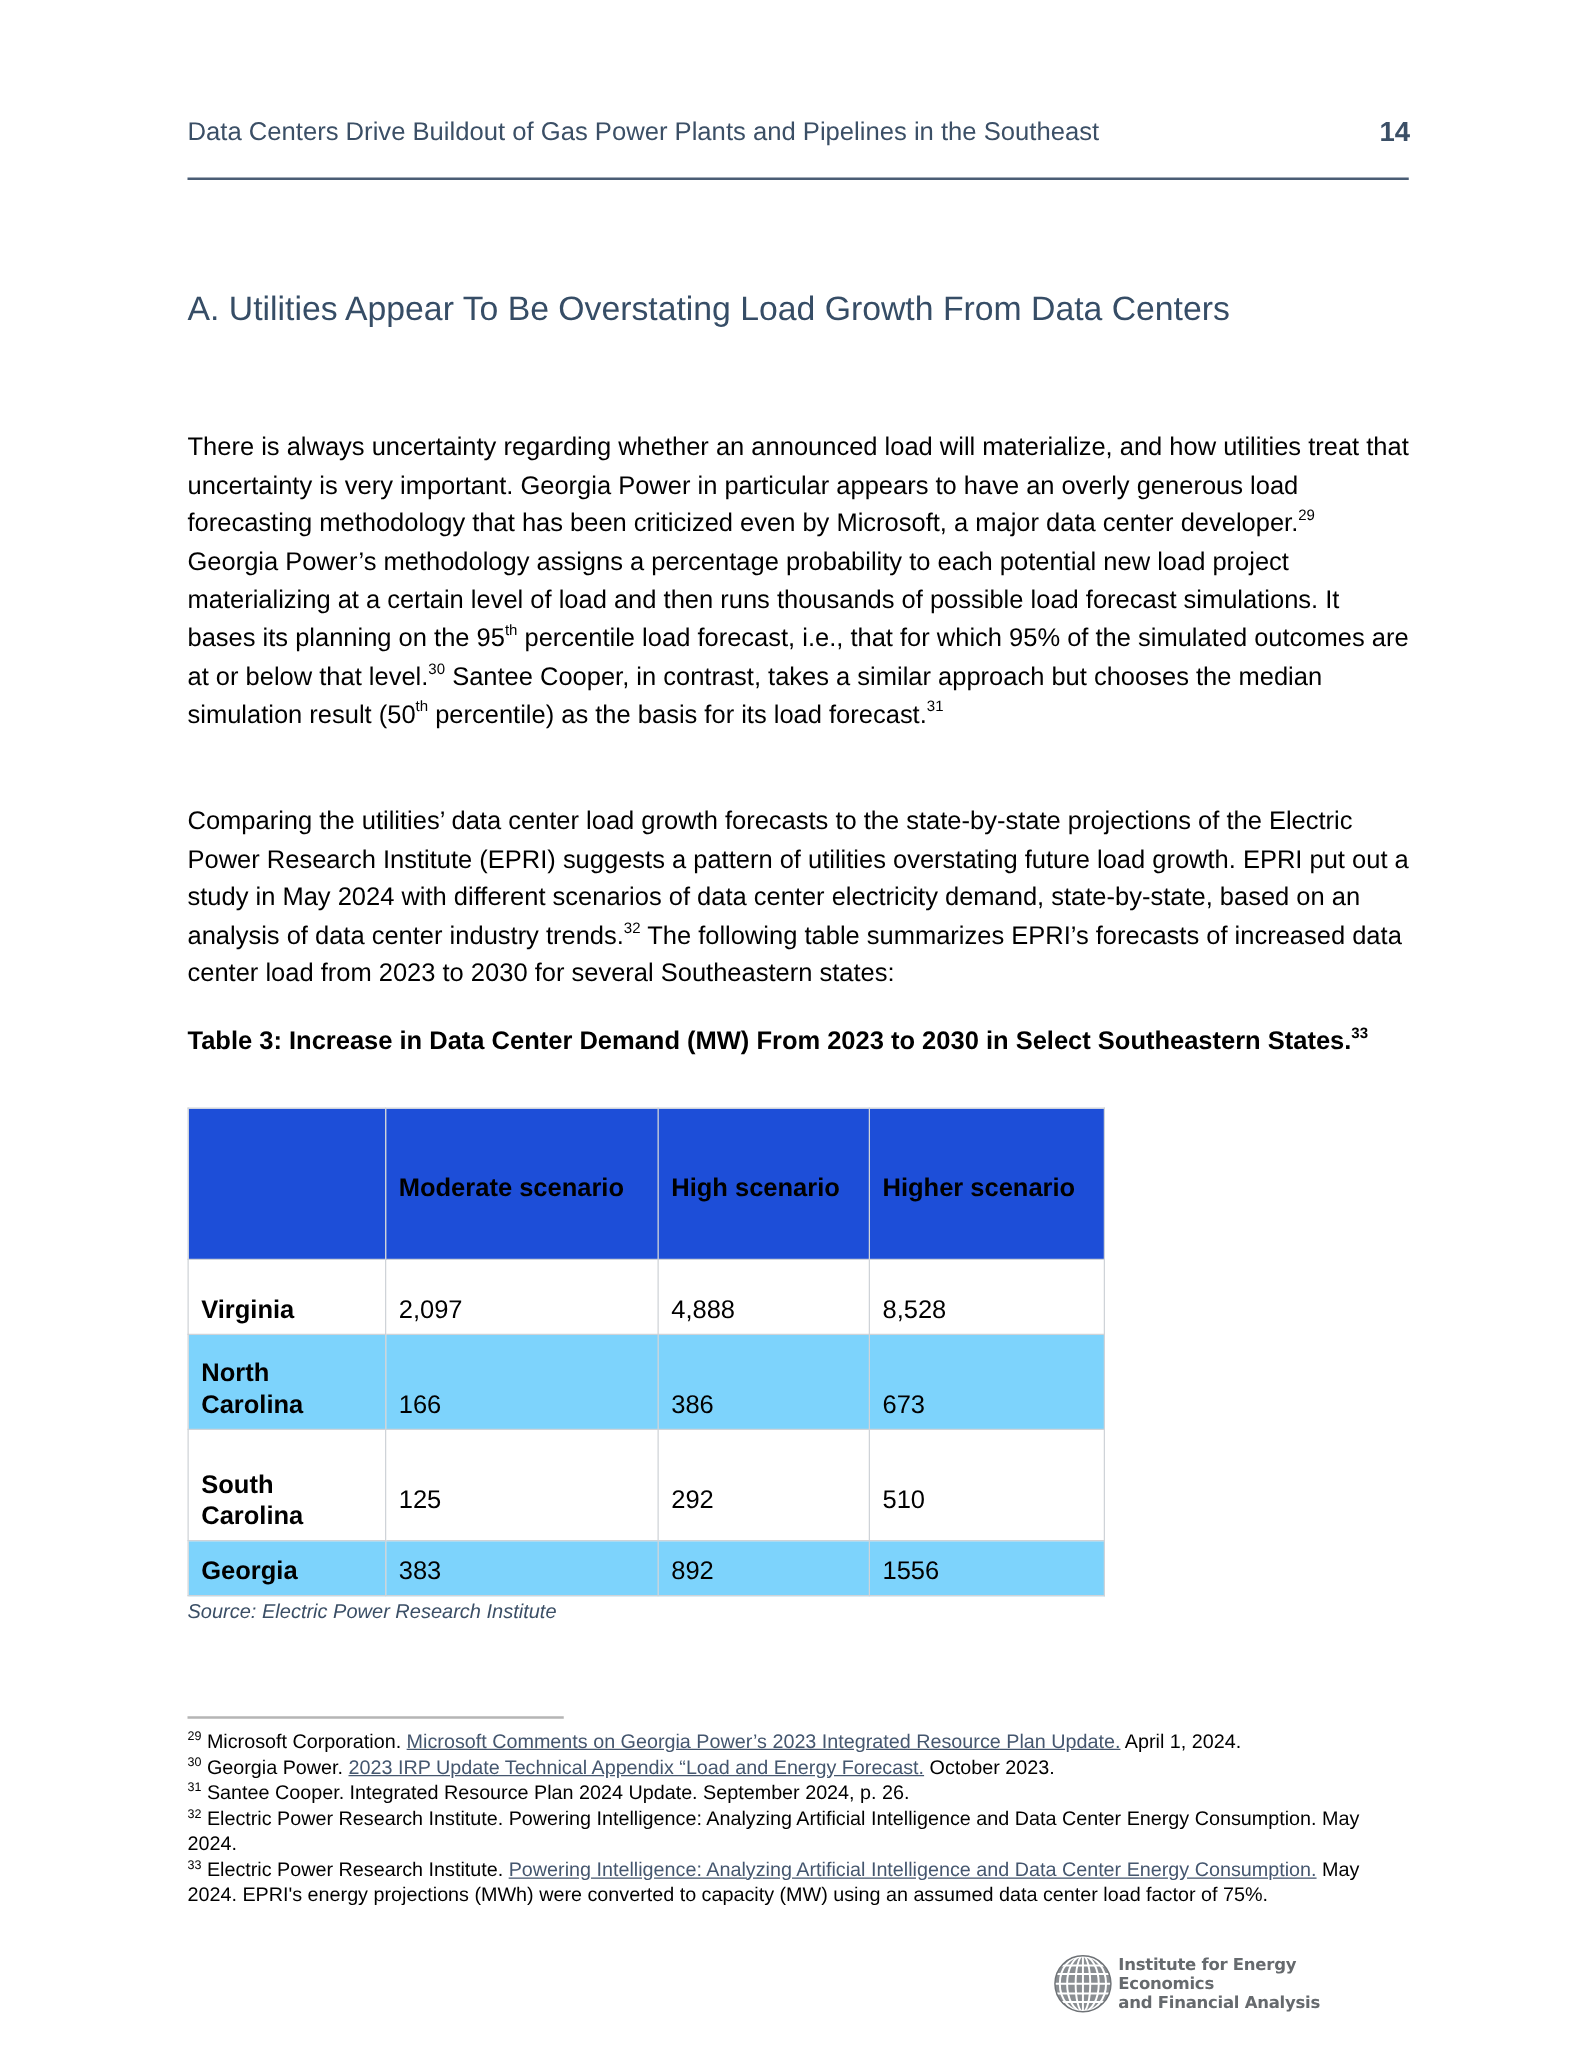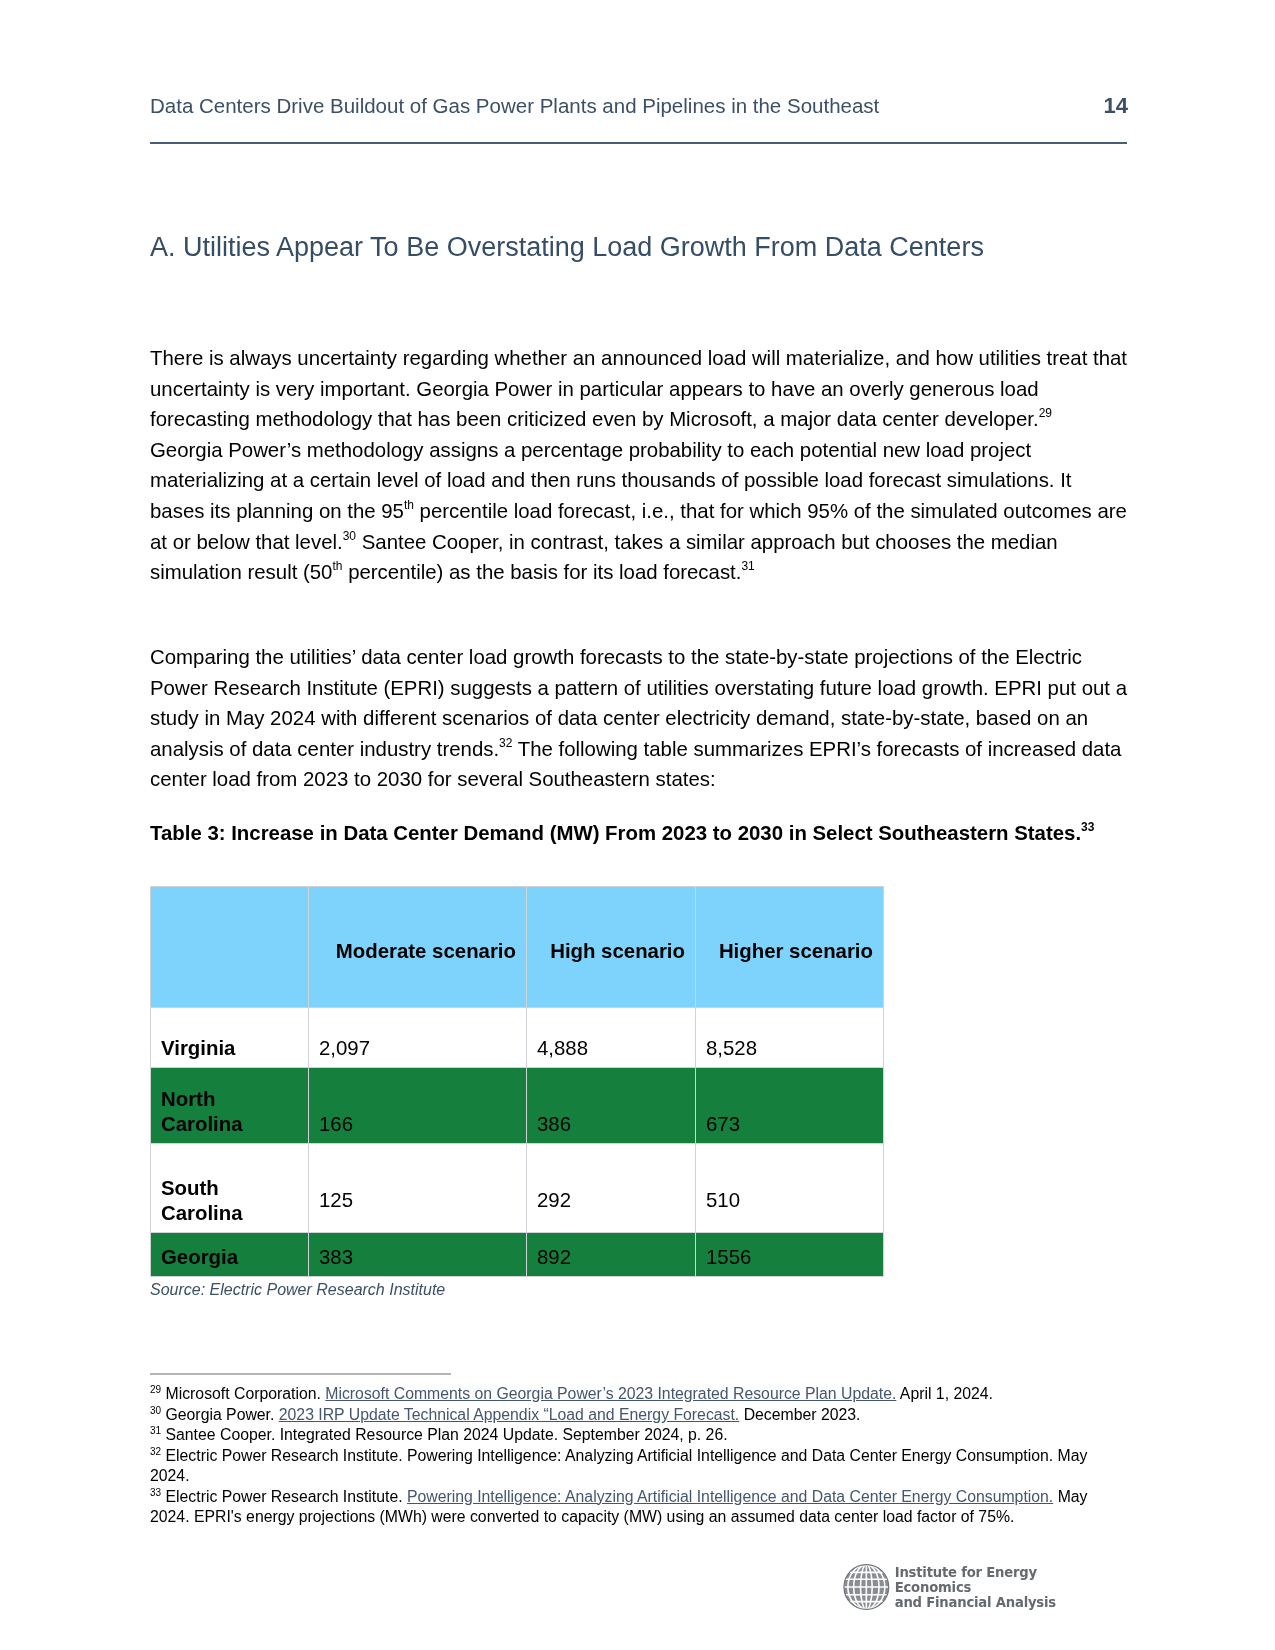--- a/index.html
+++ b/index.html
@@ -11,23 +11,23 @@
   .header-rule { left: 150px; top: 142px; width: 977px; height: 2px; background: #4a5d75; }
   .section-heading { left: 150px; top: 224px; width: 940px; font-size: 27px; line-height: 46px; color: #364d66; }
   .para { left: 150px; width: 980px; font-size: 20.4px; line-height: 30.6px; color: #000; }
   .para sup { font-size: 12px; line-height: 0; vertical-align: 9px; }
   #para1 { top: 343px; }
   #para2 { top: 642px; }
   .table-caption { left: 150px; top: 820px; width: 960px; font-size: 20.4px; line-height: 27px; font-weight: bold; }
   .table-caption sup { font-size: 12px; line-height: 0; vertical-align: 9px; }
   table.data { position: absolute; left: 150px; top: 886px; border-collapse: collapse; width: 733px; table-layout: fixed; }
   table.data th, table.data td { border: 1.5px solid #cfd3d8; padding: 0 10px; font-size: 20.4px; }
-  table.data thead th { background: #7dd3fc; height: 112px; font-weight: bold; text-align: right; line-height: 27px; vertical-align: middle; padding-top: 8px; }
+  table.data thead th { background: #1d4ed8; height: 112px; font-weight: bold; text-align: left; line-height: 27px; vertical-align: middle; padding-top: 8px; }
   table.data tbody td { vertical-align: bottom; padding-bottom: 6px; line-height: 25px; }
-  table.data tbody tr.alt td { background: #15803d; }
+  table.data tbody tr.alt td { background: #7dd3fc; }
   table.data tbody td.state { font-weight: bold; }
   table.data tbody td.val { vertical-align: top; padding-top: 30px; }
   table.data tbody tr.tall td.val { padding-top: 44px; }
   .source { left: 150px; top: 1281px; font-size: 16px; font-style: italic; color: #3b4f66; }
   .fn-rule { left: 150px; top: 1373px; width: 301px; height: 1.5px; background: #b5b5b5; }
   .footnotes { left: 150px; top: 1384px; width: 980px; font-size: 15.8px; line-height: 20.5px; color: #000; }
   .footnotes sup { font-size: 10px; line-height: 0; vertical-align: 6px; }
   .footnotes .link { color: #44566e; text-decoration: underline; }
   .logo { left: 842px; top: 1560px; width: 270px; height: 54px; display: flex; align-items: center; }
   .logo .globe { width: 50px; height: 50px; }
@@ -90,21 +90,21 @@
     </tr>
   </tbody>
 </table>
 
 <div class="abs source">Source: Electric Power Research Institute</div>
 
 <div class="abs fn-rule"></div>
 
 <div class="abs footnotes">
   <div><sup>29</sup><span> Microsoft Corporation. </span><span class="link">Microsoft Comments on Georgia Power’s 2023 Integrated Resource Plan Update.</span><span> April 1, 2024.</span></div>
-  <div><sup>30</sup><span> Georgia Power. </span><span class="link">2023 IRP Update Technical Appendix “Load and Energy Forecast.</span><span> December 2023.</span></div>
+  <div><sup>30</sup><span> Georgia Power. </span><span class="link">2023 IRP Update Technical Appendix “Load and Energy Forecast.</span><span> October 2023.</span></div>
   <div><sup>31</sup><span> Santee Cooper. Integrated Resource Plan 2024 Update. September 2024, p. 26.</span></div>
   <div><sup>32</sup><span> Electric Power Research Institute. Powering Intelligence: Analyzing Artificial Intelligence and Data Center Energy Consumption. May 2024.</span></div>
   <div><sup>33</sup><span> Electric Power Research Institute. </span><span class="link">Powering Intelligence: Analyzing Artificial Intelligence and Data Center Energy Consumption.</span><span> May 2024. EPRI's energy projections (MWh) were converted to capacity (MW) using an assumed data center load factor of 75%.</span></div>
 </div>
 
 <div class="abs logo">
   <svg class="globe" viewBox="0 0 50 50">
     <defs>
         <clipPath id="gc">
           <circle cx="25" cy="25" r="23"></circle>

